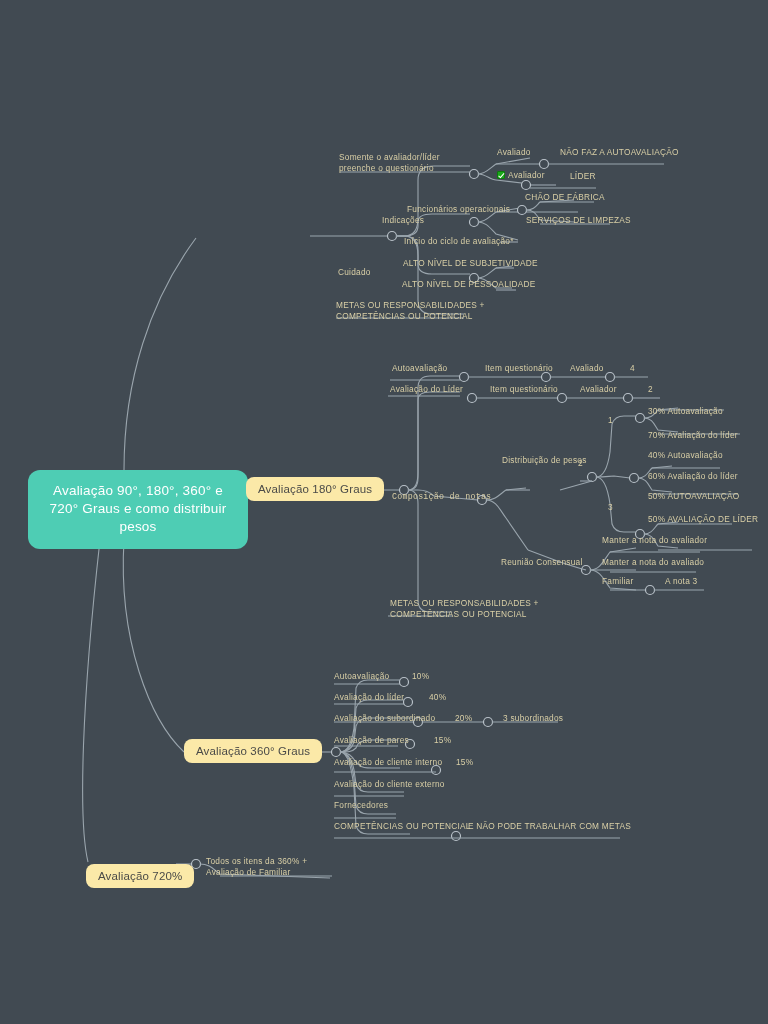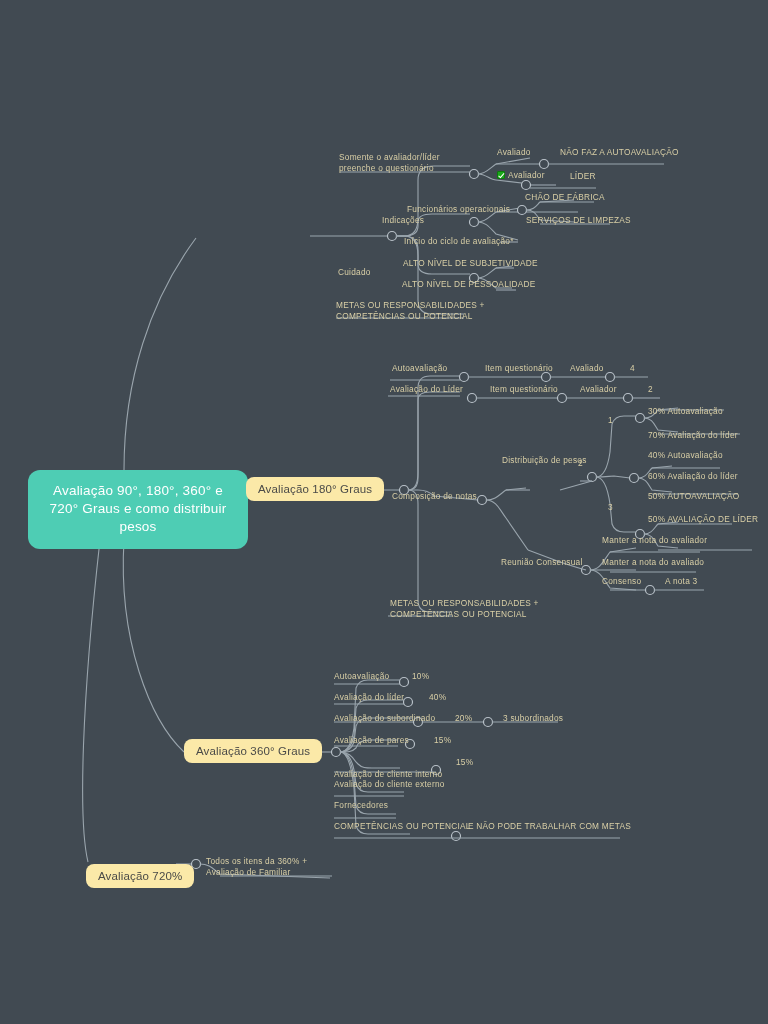--- a/index.html
+++ b/index.html
@@ -224,50 +224,50 @@
 
   <div class="node leaf" style="left:392px; top:363px;">Autoavaliação</div>
   <div class="node leaf" style="left:485px; top:363px;">Item questionário</div>
   <div class="node leaf" style="left:570px; top:363px;">Avaliado</div>
   <div class="node num" style="left:630px; top:363px;">4</div>
   <div class="node leaf" style="left:390px; top:384px;">Avaliação do Líder</div>
   <div class="node leaf" style="left:490px; top:384px;">Item questionário</div>
   <div class="node leaf" style="left:580px; top:384px;">Avaliador</div>
   <div class="node num" style="left:648px; top:384px;">2</div>
 
-  <div class="node leaf" style="left:392px; top:491px;">Composição de notas</div>
+  <div class="node leaf" style="left:392px; top:491px;font-family:Liberation Mono, monospace;">Composição de notas</div>
   <div class="node leaf" style="left:502px; top:455px;">Distribuição de pesos</div>
 
   <div class="node num" style="left:608px; top:415px;">1</div>
   <div class="node leaf" style="left:648px; top:406px;">30% Autoavaliação</div>
   <div class="node leaf" style="left:648px; top:430px;">70% Avaliação do líder</div>
   <div class="node num" style="left:578px; top:458px;">2</div>
   <div class="node leaf" style="left:648px; top:450px;">40% Autoavaliação</div>
   <div class="node leaf" style="left:648px; top:471px;">60% Avaliação do líder</div>
   <div class="node num" style="left:608px; top:502px;">3</div>
   <div class="node leaf" style="left:648px; top:491px;">50% AUTOAVALIAÇÃO</div>
   <div class="node leaf" style="left:648px; top:514px;">50% AVALIAÇÃO DE LÍDER</div>
 
   <div class="node leaf" style="left:501px; top:557px;">Reunião Consensual</div>
   <div class="node leaf" style="left:602px; top:535px;">Manter a nota do avaliador</div>
   <div class="node leaf" style="left:602px; top:557px;">Manter a nota do avaliado</div>
-  <div class="node leaf" style="left:602px; top:576px;">Consenso</div>
+  <div class="node leaf" style="left:602px; top:576px;">Familiar</div>
   <div class="node leaf" style="left:665px; top:576px;">A nota 3</div>
   <div class="node leaf wide" style="left:390px; top:598px;">METAS OU RESPONSABILIDADES + COMPETÊNCIAS OU POTENCIAL</div>
 
   <div class="node leaf" style="left:334px; top:671px;">Autoavaliação</div>
   <div class="node leaf" style="left:412px; top:671px;">10%</div>
   <div class="node leaf" style="left:334px; top:692px;">Avaliação do líder</div>
   <div class="node leaf" style="left:429px; top:692px;">40%</div>
   <div class="node leaf" style="left:334px; top:713px;">Avaliação do subordinado</div>
   <div class="node leaf" style="left:455px; top:713px;">20%</div>
   <div class="node leaf" style="left:503px; top:713px;">3 subordinados</div>
   <div class="node leaf" style="left:334px; top:735px;text-align:center;">Avaliação de pares</div>
   <div class="node leaf" style="left:434px; top:735px;">15%</div>
-  <div class="node leaf" style="left:334px; top:757px;margin-top:12px;">Avaliação de cliente interno</div>
+  <div class="node leaf" style="left:334px; top:757px;">Avaliação de cliente interno</div>
   <div class="node leaf" style="left:456px; top:757px;">15%</div>
   <div class="node leaf" style="left:334px; top:779px;">Avaliação do cliente externo</div>
   <div class="node leaf" style="left:334px; top:800px;">Fornecedores</div>
   <div class="node leaf" style="left:334px; top:821px;">COMPETÊNCIAS OU POTENCIAL</div>
   <div class="node leaf" style="left:468px; top:821px;">E NÃO PODE TRABALHAR COM METAS</div>
 
   <div class="node leaf two" style="left:206px; top:856px;">Todos os itens da 360% + Avaliação de Familiar</div>
 
 </div>
 

